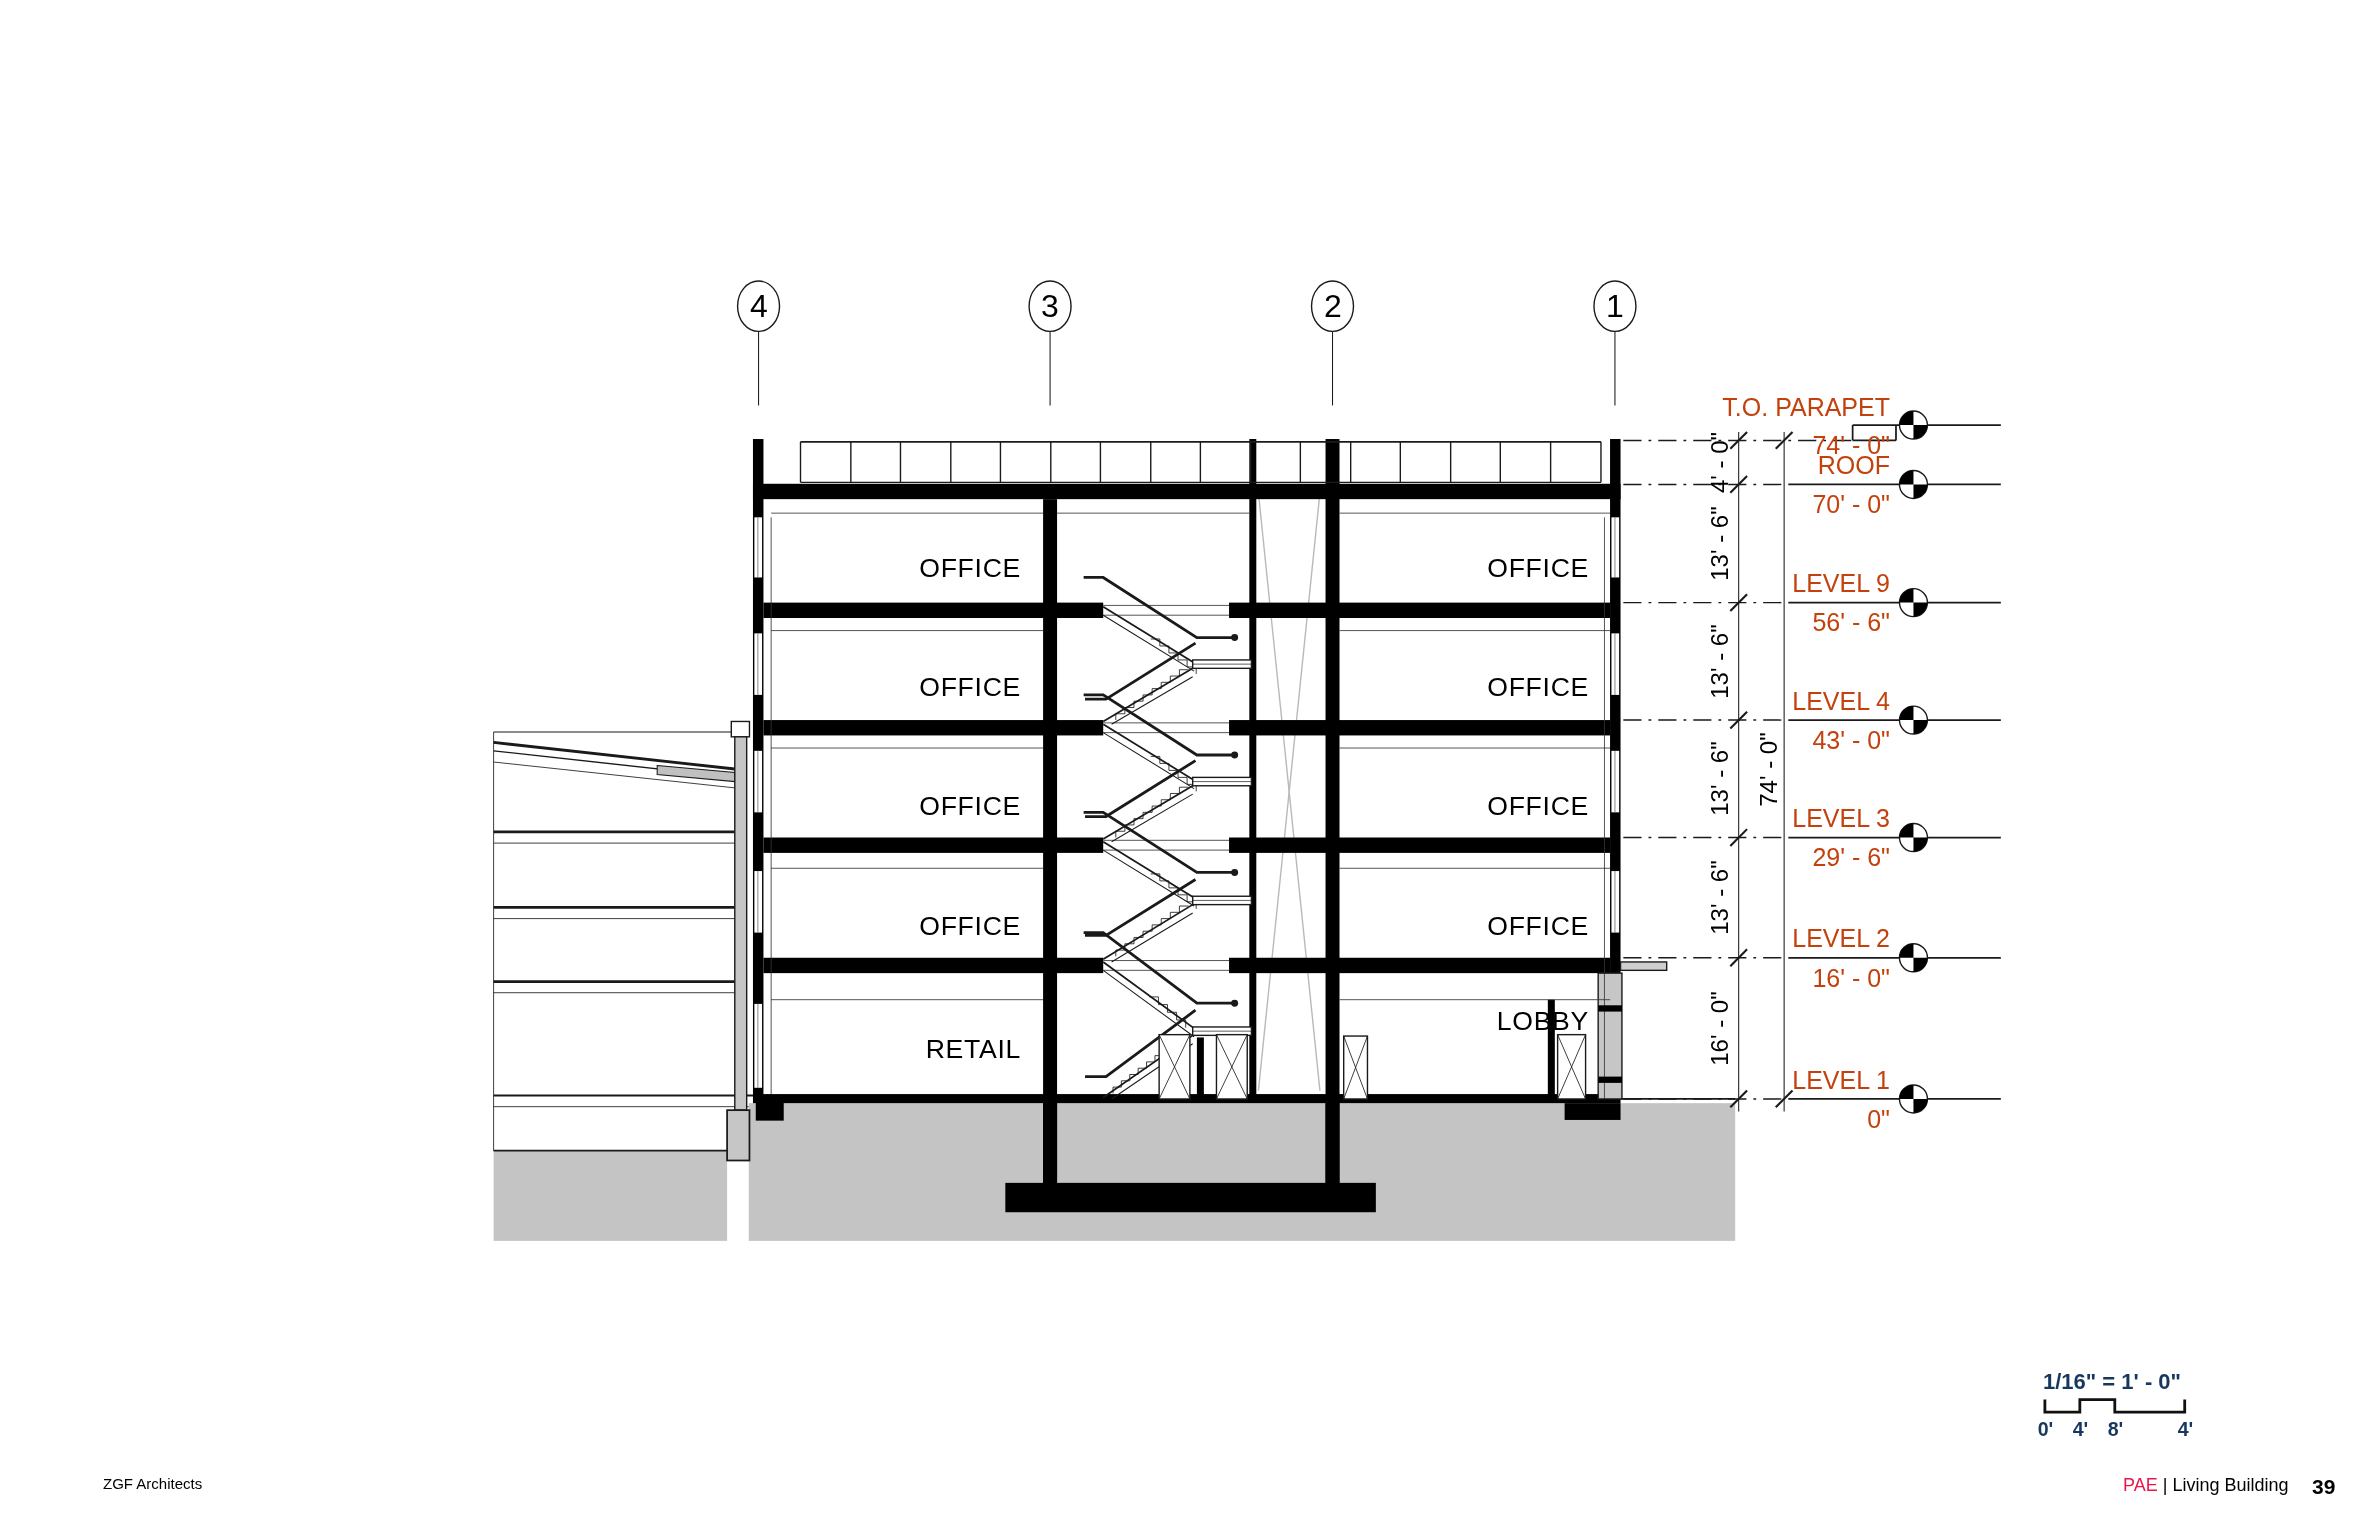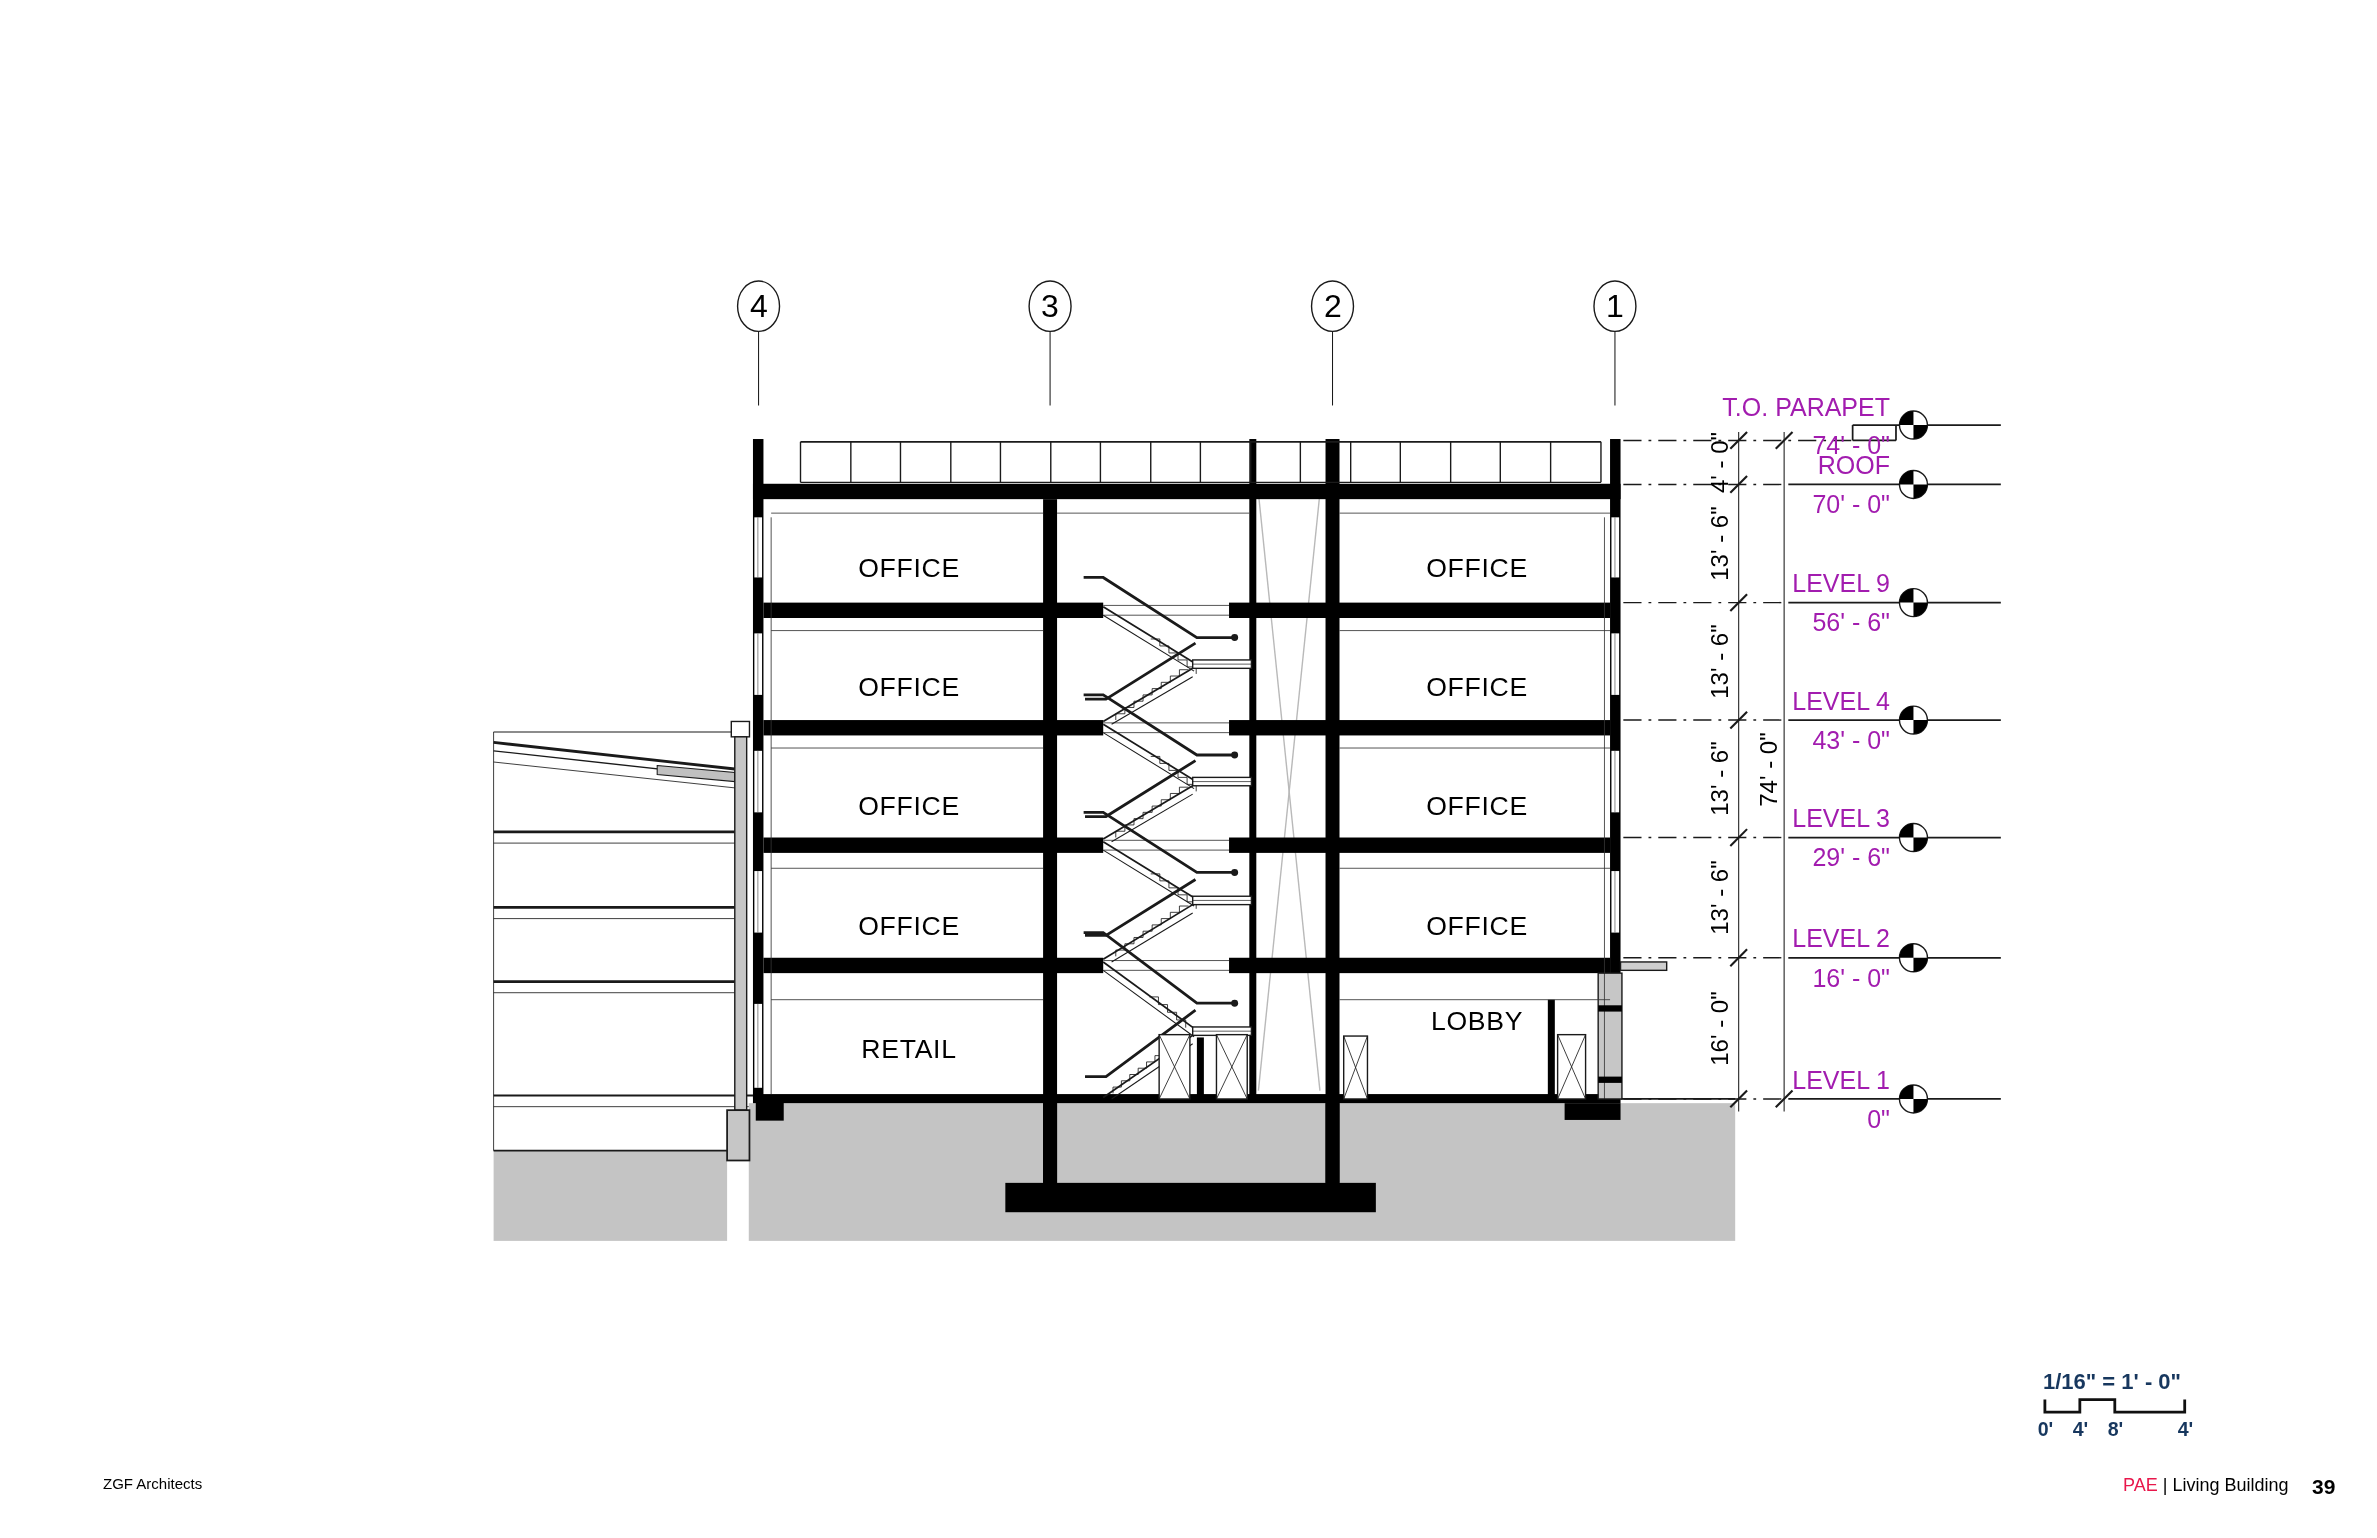--- a/index.html
+++ b/index.html
@@ -2,24 +2,24 @@
 <html style="font-size:11.2px"><head>
 <meta charset="utf-8">
 <style>
   html,body{margin:0;padding:0;background:#ffffff;}
   .sheet{position:relative;width:2377px;height:1538px;background:#ffffff;overflow:hidden;
          font-family:"Liberation Sans", sans-serif;color:#111;}
   svg{position:absolute;left:0;top:0;}
   .txt{position:absolute;white-space:nowrap;}
   .title{left:103px;top:83px;font-size:46px;font-weight:bold;letter-spacing:-0.7px;color:#000;}
   .bubble-num{width:56px;text-align:center;font-size:32px;top:288px;color:#000;}
-  .lvl-name,.lvl-elev{width:210px;text-align:right;font-size:25px;color:#a21caf;}
+  .lvl-name,.lvl-elev{width:210px;text-align:right;font-size:25px;color:#c2410c;}
   .vdim{width:154px;height:29px;text-align:center;font-size:24px;color:#000;
         transform:rotate(-90deg);transform-origin:center;line-height:29px;}
-  .room{width:224px;text-align:center;font-size:26.6px;letter-spacing:0.7px;color:#000;}
+  .room{width:224px;text-align:right;font-size:26.6px;letter-spacing:0.7px;color:#000;}
   .scale-label{left:2043px;top:1369px;font-size:22px;font-weight:bold;color:#17375e;}
   .scale-tick{width:49px;text-align:center;top:1418px;font-size:19.6px;font-weight:bold;color:#17375e;}
   .footer-left{left:103px;top:1475px;font-size:15px;color:#000;}
   .footer-right{left:2123px;top:1475px;font-size:18px;color:#000;}
   .footer-right .brand{color:#e8174b;}
   .page-num{left:2312px;top:1475px;font-size:21px;font-weight:bold;color:#000;}
 </style>
 </head>
 <body>
 

